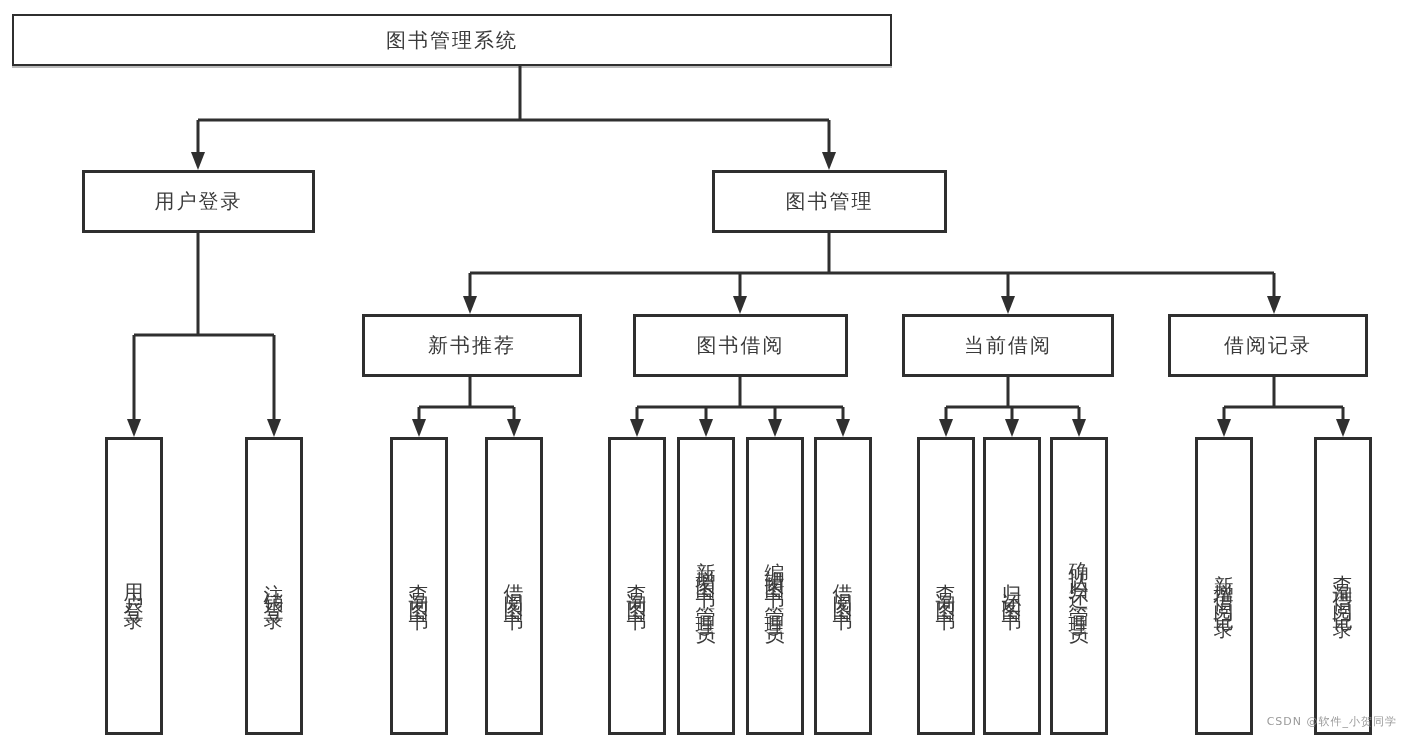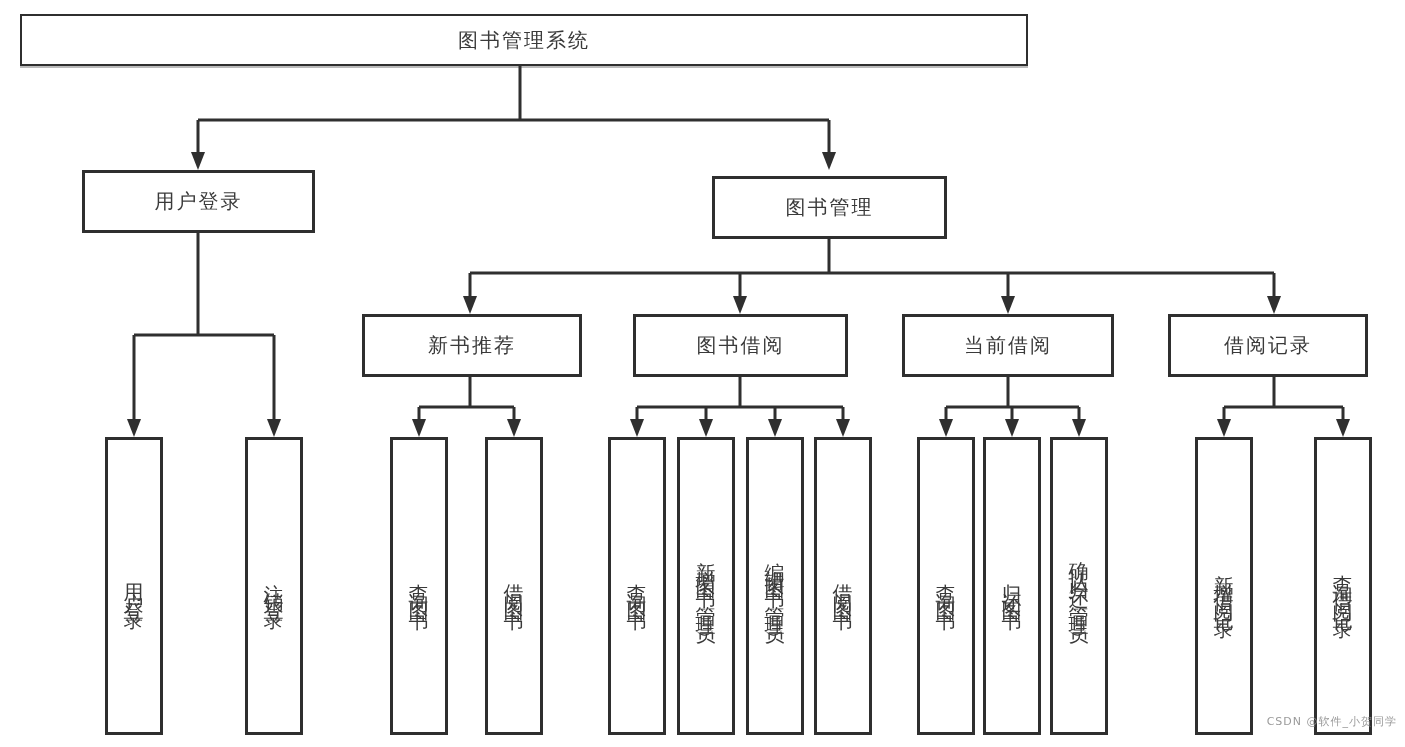--- a/index.html
+++ b/index.html
@@ -85,28 +85,28 @@
       <polygon points="768,419 782,419 775,437"></polygon>
       <polygon points="836,419 850,419 843,437"></polygon>
       <polygon points="939,419 953,419 946,437"></polygon>
       <polygon points="1005,419 1019,419 1012,437"></polygon>
       <polygon points="1072,419 1086,419 1079,437"></polygon>
       <polygon points="1217,419 1231,419 1224,437"></polygon>
       <polygon points="1336,419 1350,419 1343,437"></polygon>
     </g>
   </svg>
 
-  <div class="box root-box" style="left:20px; top:14px; width:1008px; height:52px;font-family:Liberation Serif, serif;">
+  <div class="box root-box" style="left:12px; top:14px; width:880px; height:52px;font-family:Liberation Serif, serif;">
     <span class="lbl">图书管理系统</span>
   </div>
 
   <div class="box" style="left:82px; top:170px; width:233px; height:63px;">
     <span class="lbl">用户登录</span>
   </div>
-  <div class="box" style="left:712px; top:176px; width:235px; height:63px;">
+  <div class="box" style="left:712px; top:170px; width:235px; height:63px;">
     <span class="lbl">图书管理</span>
   </div>
 
   <div class="box" style="left:362px; top:314px; width:220px; height:63px;">
     <span class="lbl">新书推荐</span>
   </div>
   <div class="box" style="left:902px; top:314px; width:212px; height:63px;">
     <span class="lbl">当前借阅</span>
   </div>
   <div class="box" style="left:633px; top:314px; width:215px; height:63px;">

